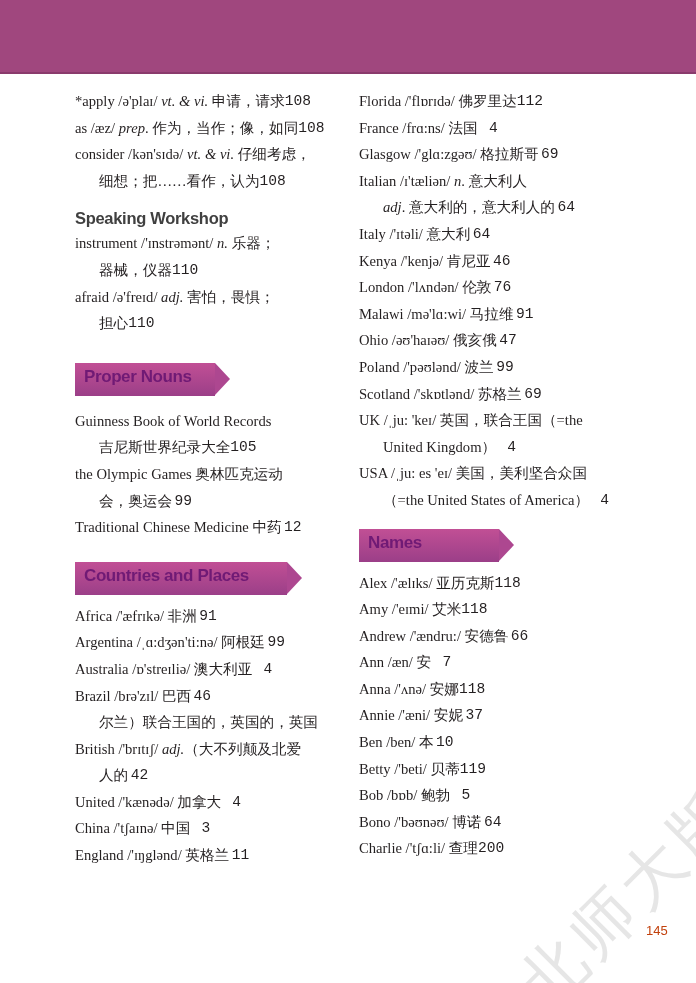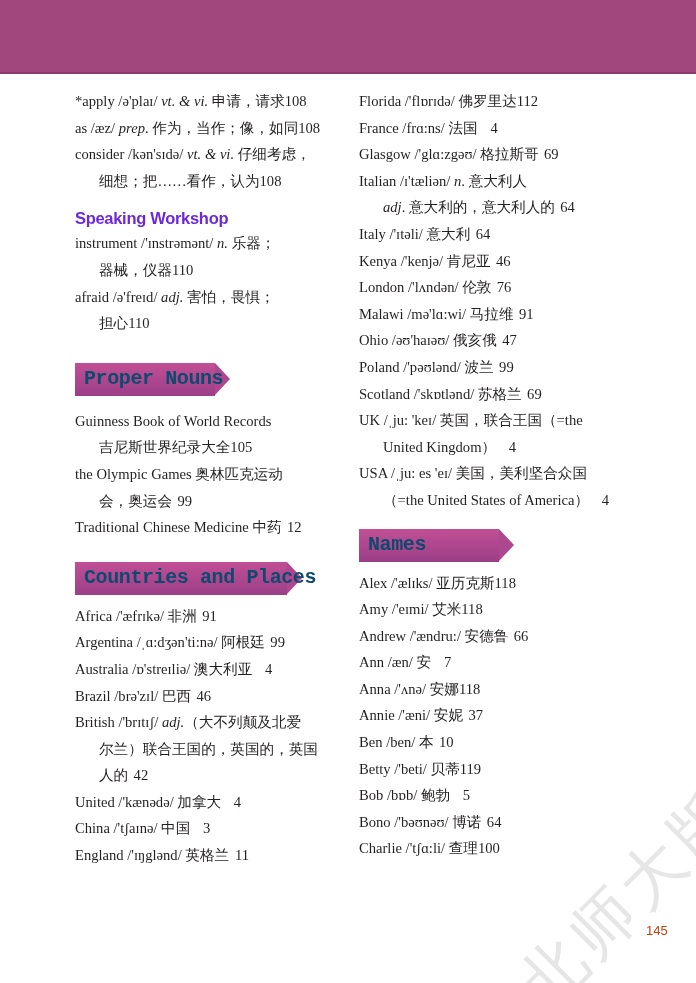--- a/index.html
+++ b/index.html
@@ -5,27 +5,27 @@
     * { box-sizing: border-box; margin: 0; padding: 0; }
     html, body { width: 696px; height: 983px; background: #ffffff; overflow: hidden; }
     body { position: relative; font-family: "Liberation Serif", "DejaVu Serif", serif; color: #231f20; }
     .top-band { position: absolute; left: 0; top: 0; width: 696px; height: 74px; background: #a0477e; border-bottom: 2px solid #8a3a6c; }
     .col { position: absolute; top: 88px; }
     .col-left { left: 75px; width: 262px; }
     .col-right { left: 359px; width: 260px; }
     .entry { font-size: 14.6px; line-height: 26.6px; position: relative; }
     .entry .line { display: flex; justify-content: flex-start; white-space: nowrap; }
     .entry .line.indent { padding-left: 24px; }
-    .entry .page { text-align: right; min-width: 20px; }
+    .entry .page { text-align: right; min-width: 20px; font-family: Liberation Mono, monospace; }
     .entry i { font-style: italic; }
-    .sub-heading { font-family: "Liberation Sans", "DejaVu Sans", sans-serif; font-weight: bold; font-size: 16.5px; color: #6d28d9; letter-spacing: -0.3px; margin-top: 12px; line-height: 24px; }
+    .sub-heading { font-family: "Liberation Sans", "DejaVu Sans", sans-serif; font-weight: bold; font-size: 16.5px; color: #404040; letter-spacing: -0.3px; margin-top: 12px; line-height: 24px; }
     .banner { position: relative; height: 33px; width: 155px; margin: 0; }
     .banner .bar { position: absolute; left: 0; top: 0; height: 33px; background: linear-gradient(180deg, #c14f95 0%, #9b3f88 100%); }
     .banner .arrow { position: absolute; top: 0; width: 0; height: 0; border-top: 16.5px solid transparent; border-bottom: 16.5px solid transparent; border-left: 15px solid #ad4790; }
-    .banner .label { position: absolute; left: 9px; top: 4px; font-family: Liberation Mono, monospace; font-weight: bold; color: #0c4a6e; font-size: 20px; letter-spacing: -0.4px; white-space: nowrap; }
+    .banner .label { position: absolute; left: 9px; top: 4px; font-family: Liberation Sans, sans-serif; font-weight: bold; color: #701a75; font-size: 17px; letter-spacing: -0.4px; white-space: nowrap; }
     .page-number { position: absolute; left: 646px; top: 923px; font-family: "Liberation Sans", "DejaVu Sans", sans-serif; font-size: 13px; color: #c2410c; }
     .watermark { position: absolute; left: 480px; top: 760px; width: 260px; height: 80px; transform: rotate(-45deg); transform-origin: left top; font-family: "DejaVu Sans", sans-serif; font-size: 64px; color: rgba(200,200,200,0.45); letter-spacing: 6px; white-space: nowrap; pointer-events: none; top: 965px; left: 500px; }
   </style>
 </head>
 <body>
 
 <div class="top-band"></div>
 
 <div class="col col-left">
   <div id="left-top">
@@ -134,26 +134,26 @@
           <span class="page">4</span>
         </div>
       </div>
       <div class="entry">
         <div class="line">
           <span><span>Brazil /brə'zɪl/ 巴西</span></span>
           <span class="page">46</span>
         </div>
       </div>
       <div class="entry">
+        <div class="line indent">
+          <span><span>尔兰）联合王国的，英国的，英国</span></span>
+          <span class="page"></span>
+        </div>
         <div class="line">
           <span><span>British /'brɪtɪʃ/ </span><i>adj.</i><span>（大不列颠及北爱</span></span>
-          <span class="page"></span>
-        </div>
-        <div class="line indent">
-          <span><span>尔兰）联合王国的，英国的，英国</span></span>
           <span class="page"></span>
         </div>
         <div class="line indent">
           <span><span>人的</span></span>
           <span class="page">42</span>
         </div>
       </div>
       <div class="entry">
         <div class="line">
           <span><span>United /'kænədə/ 加拿大</span></span>
@@ -331,20 +331,20 @@
       </div>
       <div class="entry">
         <div class="line">
           <span><span>Bono /'bəʊnəʊ/ 博诺</span></span>
           <span class="page">64</span>
         </div>
       </div>
       <div class="entry">
         <div class="line">
           <span><span>Charlie /'tʃɑ:li/ 查理</span></span>
-          <span class="page">100</span>
+          <span class="page">200</span>
         </div>
       </div>
     </div>
 </div>
 
 <div class="watermark">北师大版</div>
 <div class="page-number">145</div>
 
 </body></html>

